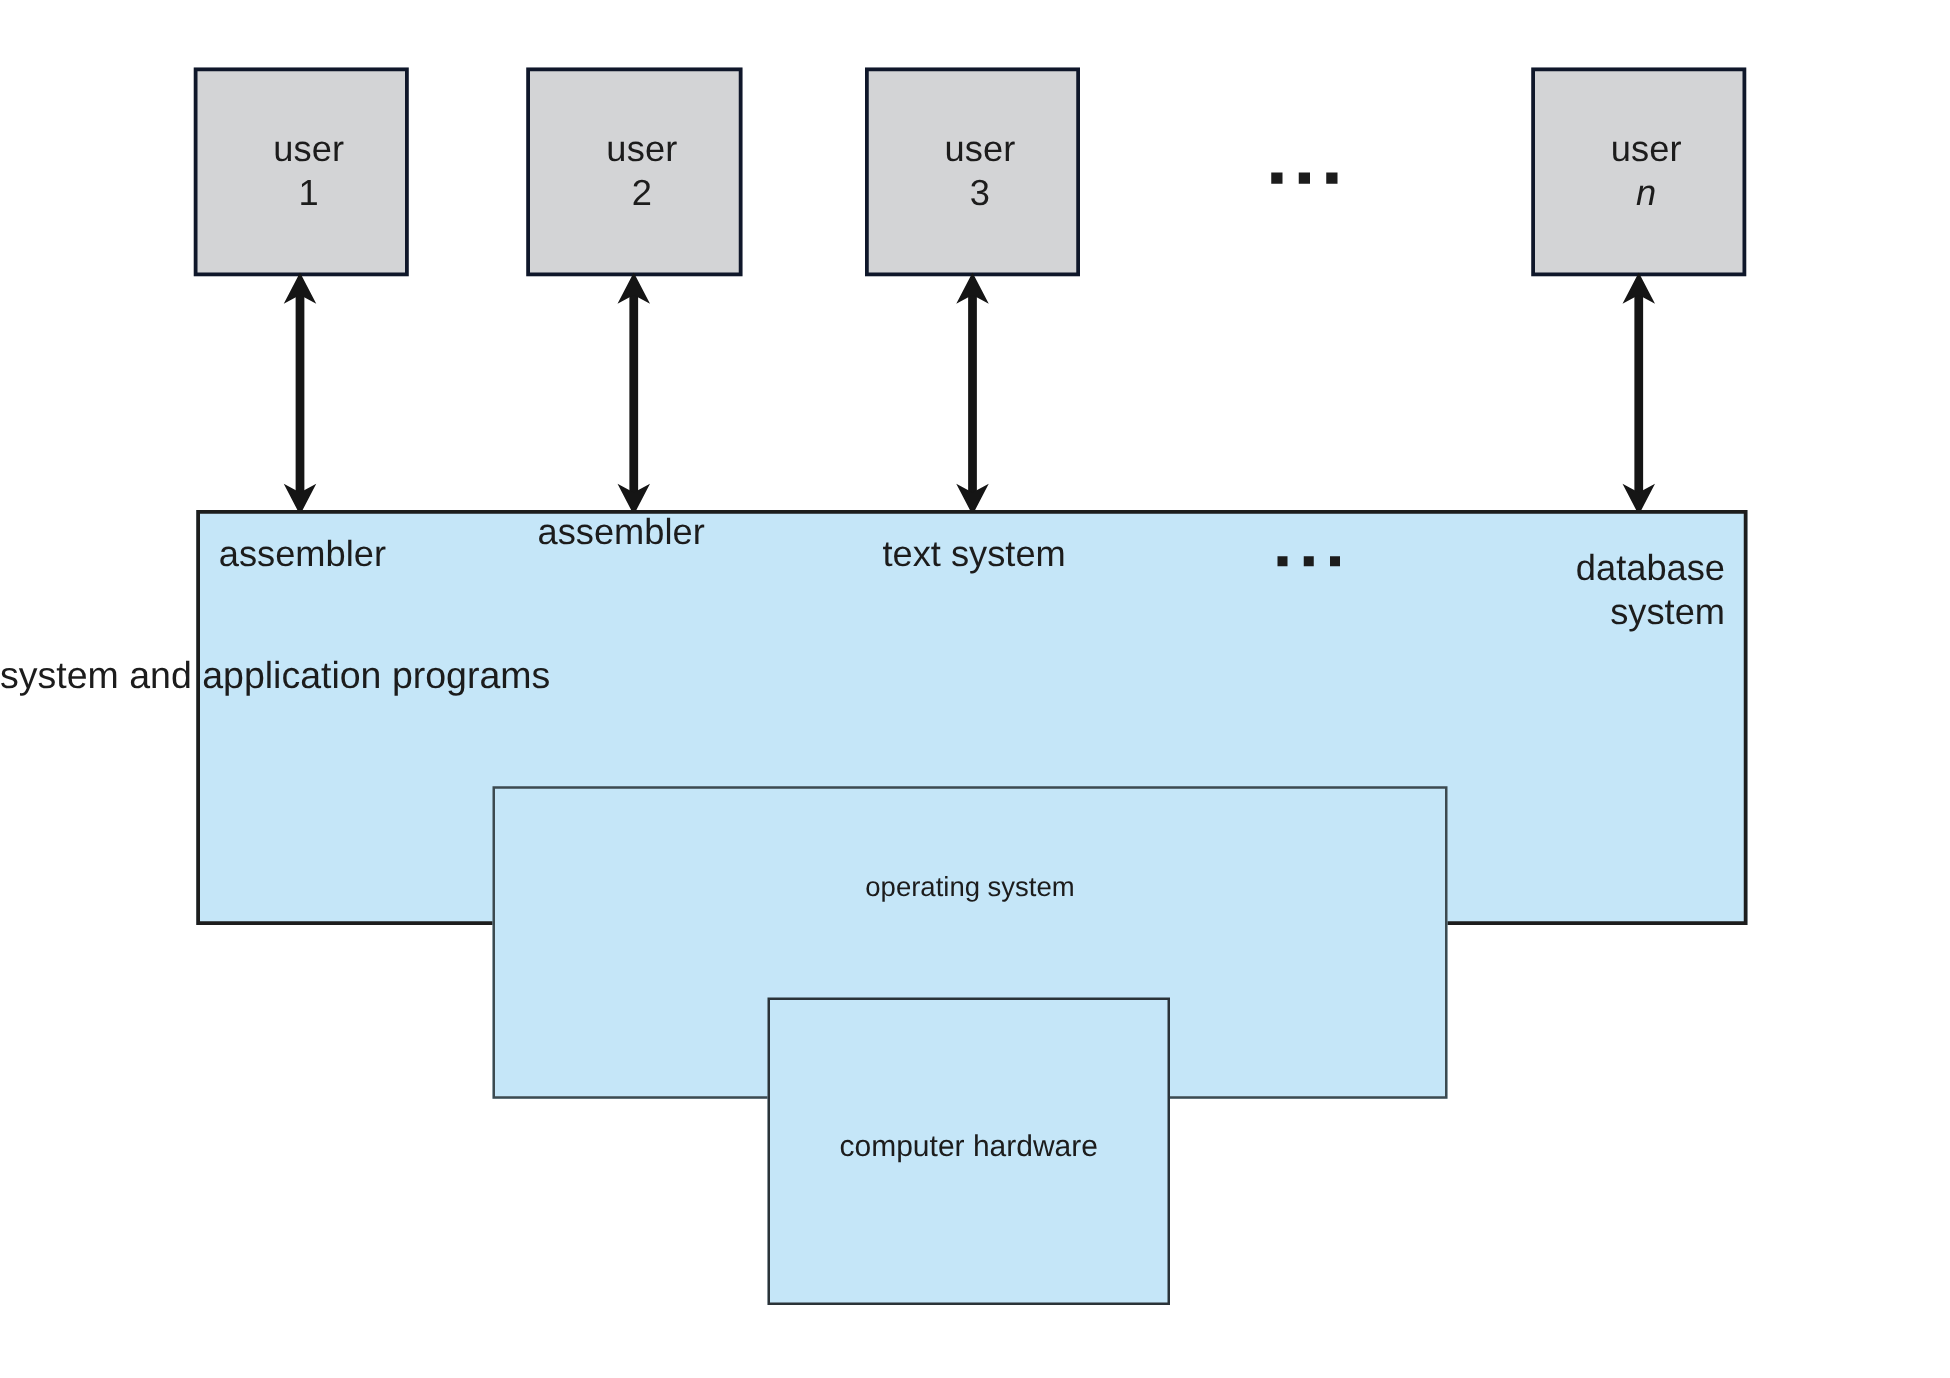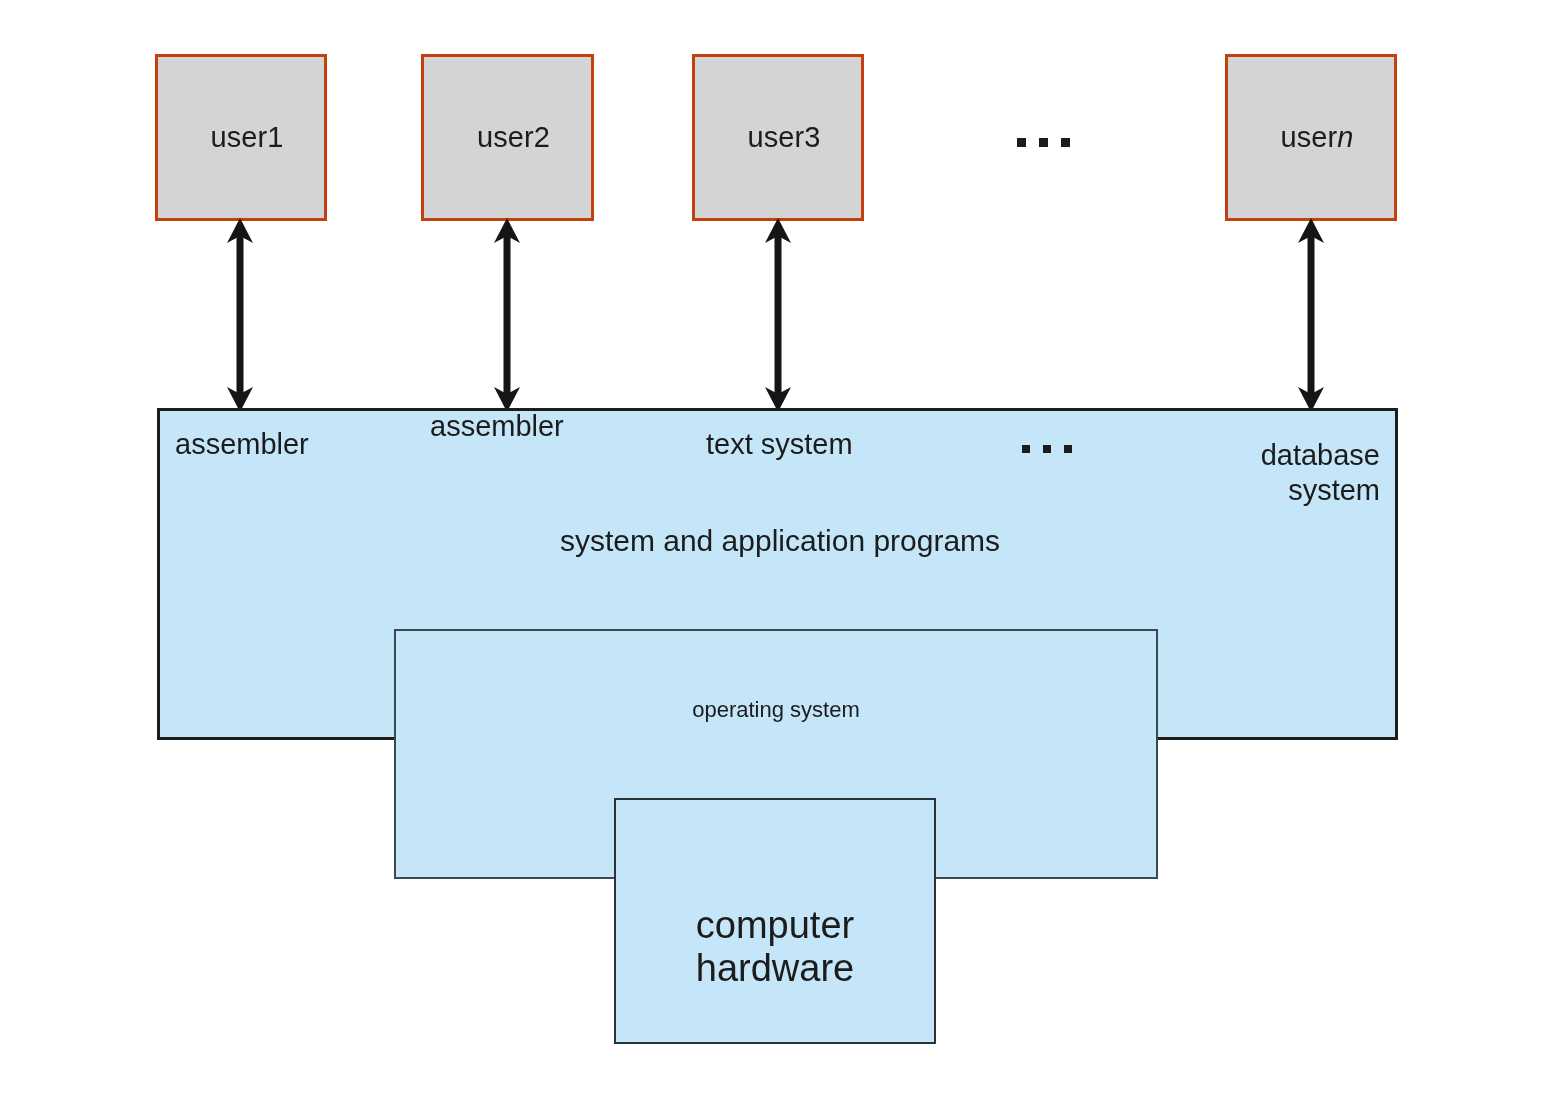--- a/index.html
+++ b/index.html
@@ -16,24 +16,24 @@
     width: 1560px;
     height: 1102px;
     background: #ffffff;
     overflow: hidden;
   }
 
   
   .user-box {
     position: absolute;
     background: #d3d4d6;
-    border: 3px solid #c2410c;
+    border: 3px solid #0f172a;
     box-sizing: border-box;
     display: flex;
-    flex-direction: row;
+    flex-direction: column;
     align-items: center;
     justify-content: center;
     line-height: 1.18;
     padding-left: 12px;
   }
   .user-box .u-label,
   .user-box .u-index {
     font-size: 29px;
     color: #1c1c1c;
     letter-spacing: .1px;
@@ -84,21 +84,21 @@
     line-height: 1.22;
   }
   .band-label.right {
     text-align: right;
   }
   #programs-title {
     position: absolute;
     top: 524px;
     left: 0;
     width: 1560px;
-    text-align: center;
+    text-align: left;
     font-size: 30px;
     color: #1c1c1c;
   }
 
   
   #os-box {
     position: absolute;
     left: 394px;
     top: 629px;
     width: 764px;
@@ -127,21 +127,21 @@
     background: #c5e6f8;
     border: 2px solid #2b3338;
     box-sizing: border-box;
   }
   #hw-title {
     position: absolute;
     top: 904px;
     left: 614px;
     width: 322px;
     text-align: center;
-    font-size: 38px;
+    font-size: 24px;
     color: #1c1c1c;
   }
 </style>
 </head>
 <body>
 
 <div id="canvas">
 
   <div class="user-box" style="left:155px; top:54px; width:172px; height:167px;">
     <span class="u-label">user</span>

